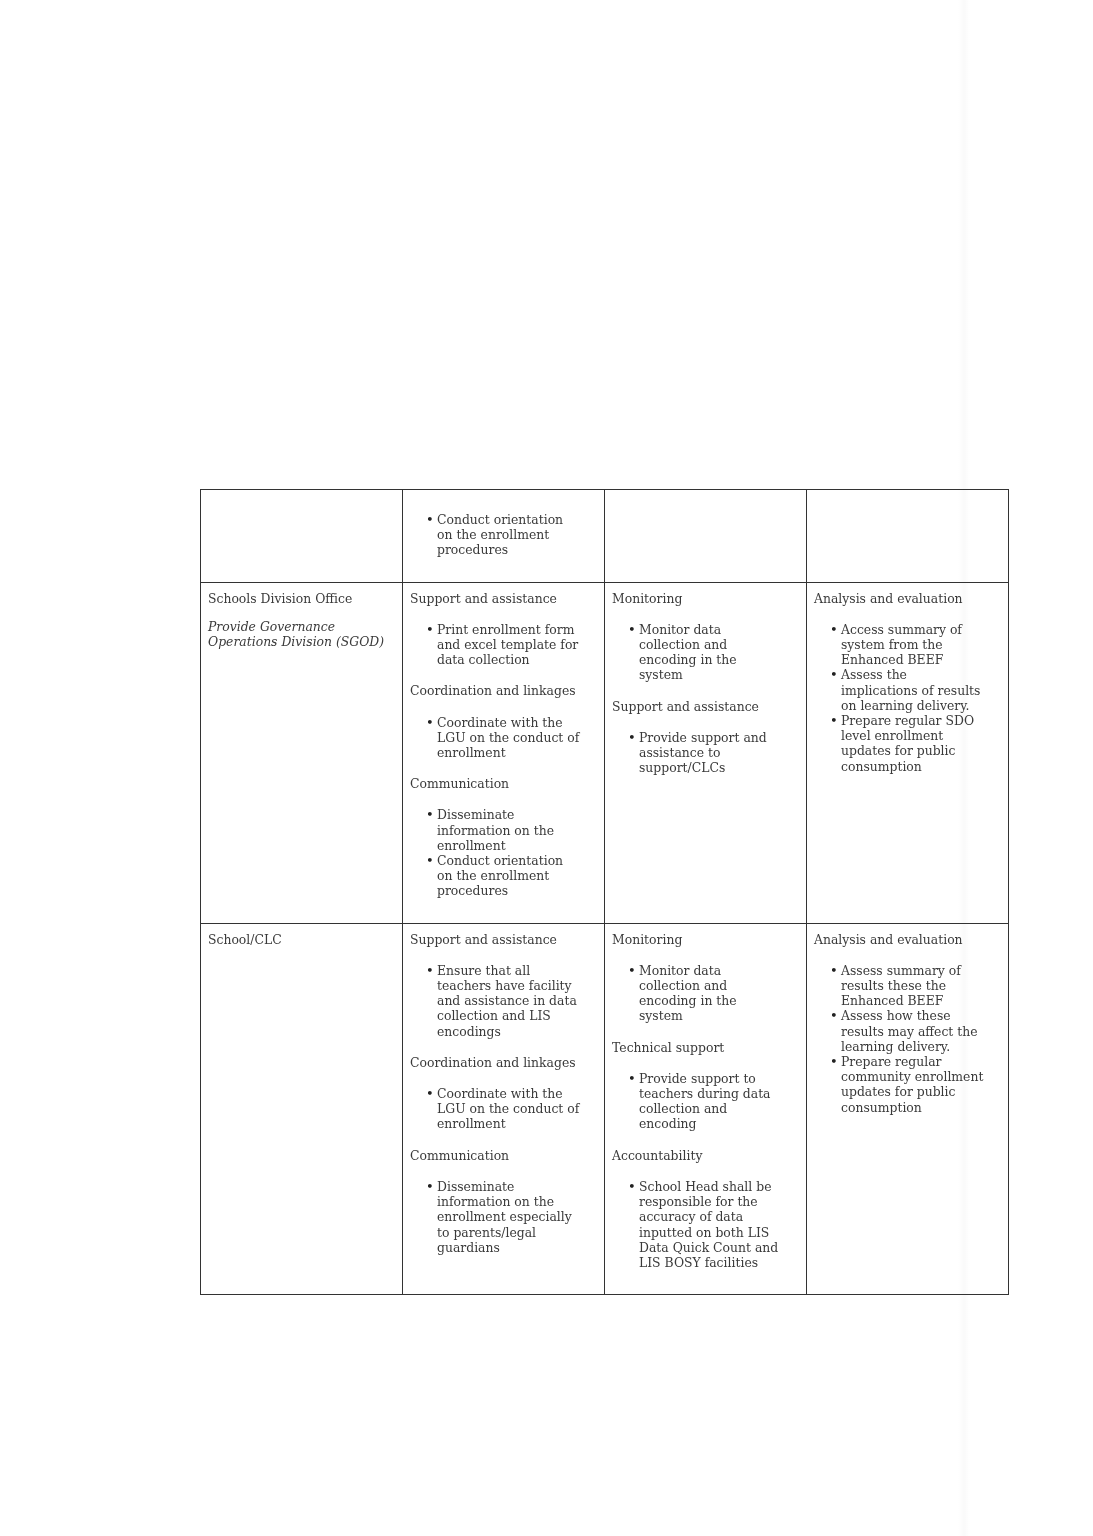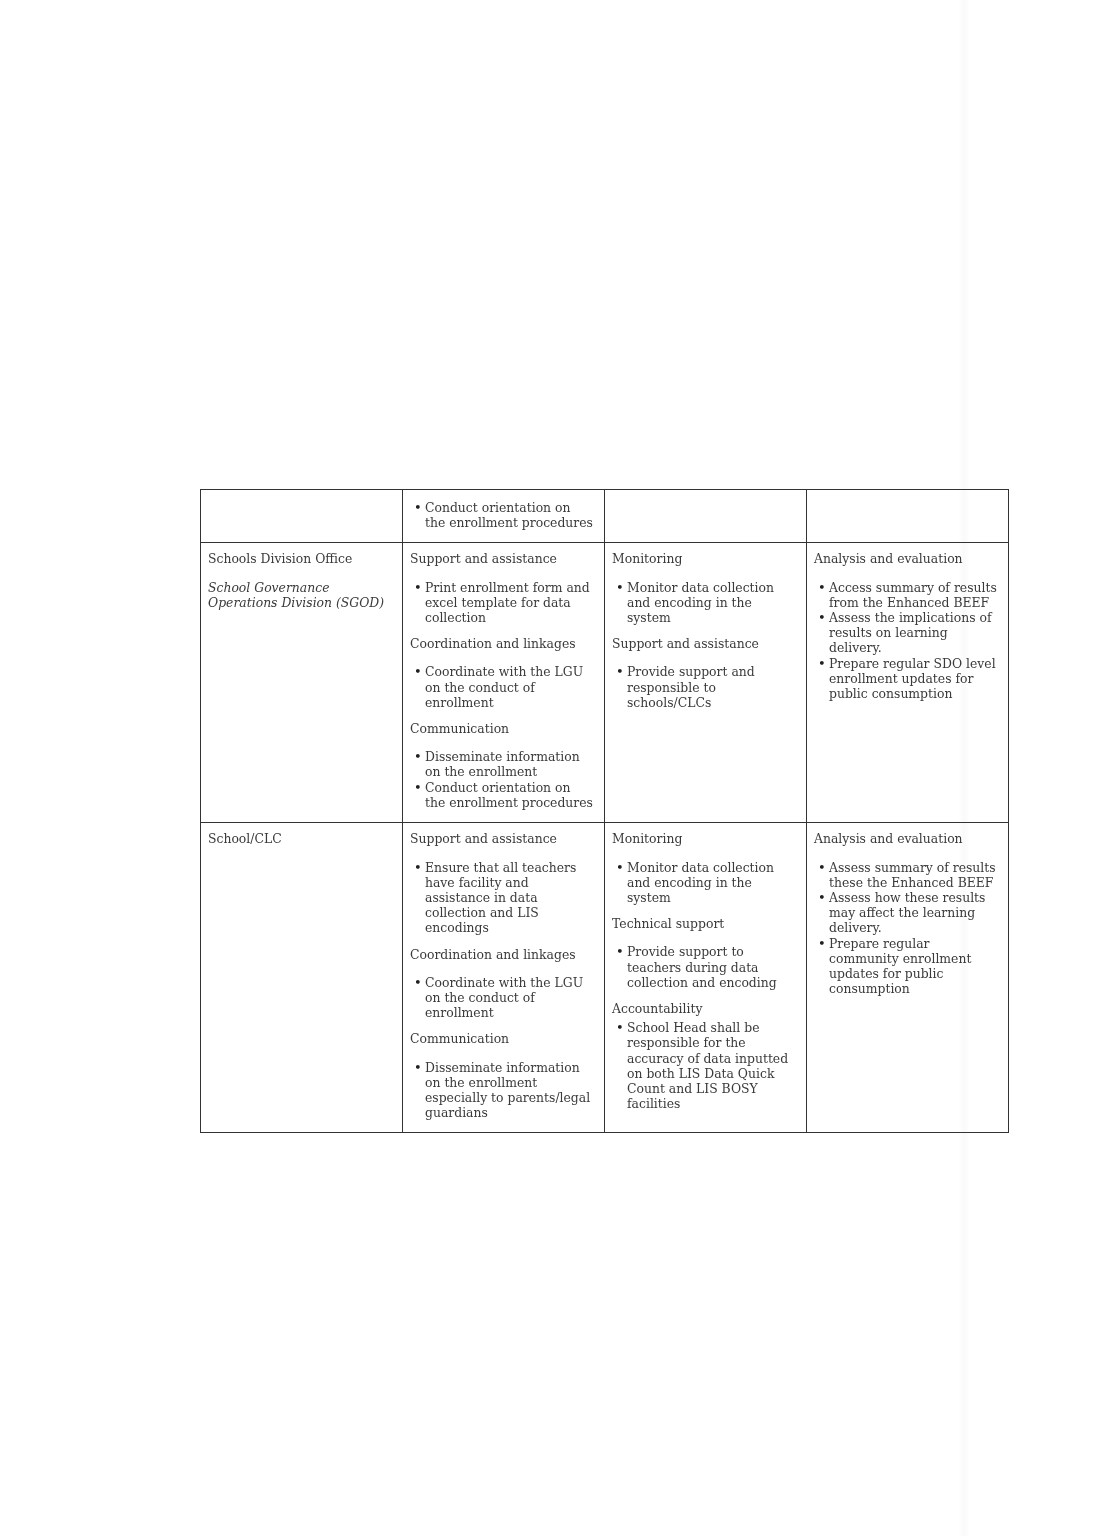--- a/index.html
+++ b/index.html
@@ -8,21 +8,21 @@
   .page-shadow { position:absolute; top:0; left:958px; width:12px; height:1536px;
                  background:linear-gradient(to right, rgba(0,0,0,0), rgba(0,0,0,0.025), rgba(0,0,0,0)); }
   table.resp { position:absolute; left:200px; top:489px; width:808px; border-collapse:collapse;
                table-layout:fixed; font-size:12.4px; line-height:15.2px; }
   table.resp td { border:1.5px solid #333; vertical-align:top; padding:8px 6px 8px 7px; }
   col.c1 { width:202px; } col.c2 { width:202px; } col.c3 { width:202px; } col.c4 { width:202px; }
   .office { margin:0; }
   .division { font-style:italic; margin-top:13px; }
   .heading { margin:0 0 13px 0; }
   .section + .section { margin-top:11px; }
-  ul { margin:4px; padding:0; list-style:none; }
+  ul { margin:16px; padding:0; list-style:none; }
   li { position:relative; padding-left:11px; }
   li::before { content:"\2022"; position:absolute; left:0; top:0; font-size:13px; color:#222; }
   .heading.tight { margin-bottom:0; }
 </style>
 </head>
 <body>
 
 <div class="page-shadow"></div>
 
 <table class="resp">
@@ -41,21 +41,21 @@
           <li>Conduct orientation on the enrollment procedures</li>
         </ul>
       </td>
       <td></td>
       <td></td>
     </tr>
 
     <tr style="height:280px;">
       <td>
         <div class="office">Schools Division Office</div>
-        <div class="division">School Governance Operations Division (SGOD)</div>
+        <div class="division">Provide Governance Operations Division (SGOD)</div>
       </td>
       <td>
         <div class="section">
           <div class="heading">Support and assistance</div>
           <ul>
             <li>Print enrollment form and excel template for data collection</li>
           </ul>
         </div>
         <div class="section">
           <div class="heading">Coordination and linkages</div>
@@ -74,29 +74,29 @@
       <td>
         <div class="section">
           <div class="heading">Monitoring</div>
           <ul>
             <li>Monitor data collection and encoding in the system</li>
           </ul>
         </div>
         <div class="section">
           <div class="heading">Support and assistance</div>
           <ul>
-            <li>Provide support and responsible to schools/CLCs</li>
+            <li>Provide support and assistance to support/CLCs</li>
           </ul>
         </div>
       </td>
       <td>
         <div class="section">
           <div class="heading">Analysis and evaluation</div>
           <ul>
-            <li>Access summary of results from the Enhanced BEEF</li>
+            <li>Access summary of system from the Enhanced BEEF</li>
             <li>Assess the implications of results on learning delivery.</li>
             <li>Prepare regular SDO level enrollment updates for public consumption</li>
           </ul>
         </div>
       </td>
     </tr>
 
     <tr style="height:282px;padding-left:12px;">
       <td>
         <div class="office">School/CLC</div>

